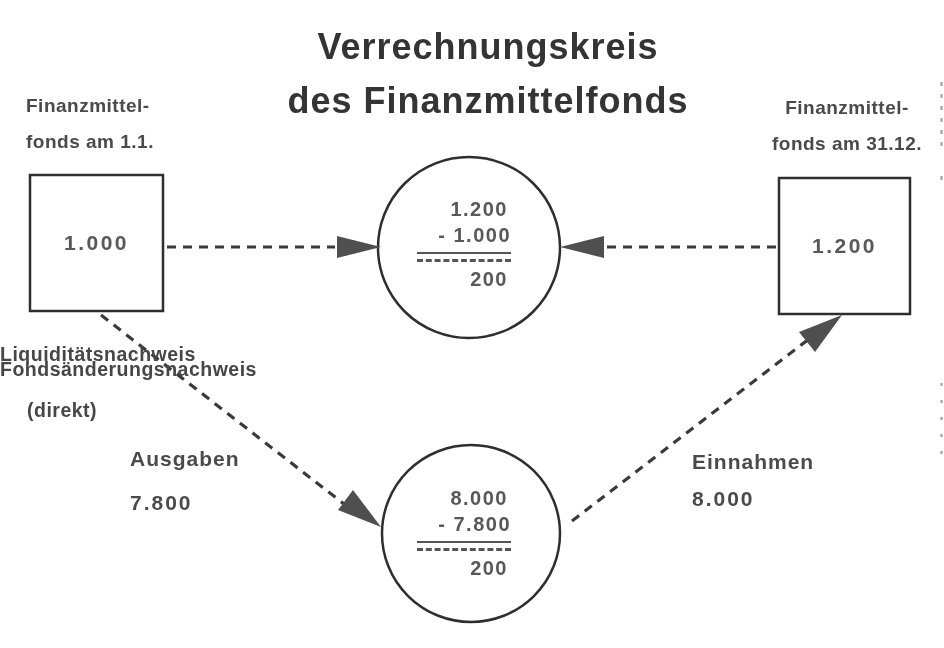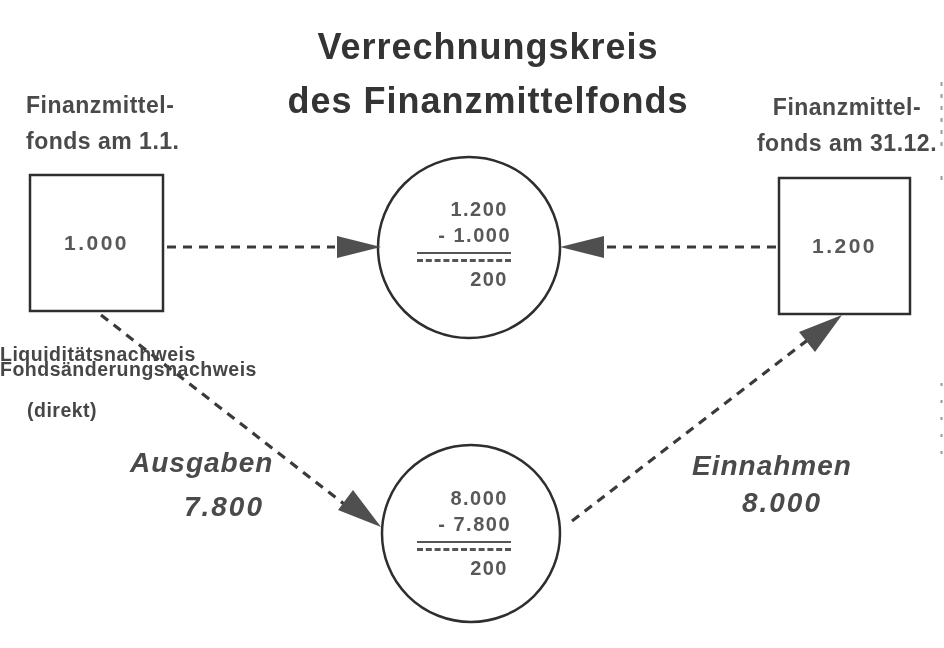--- a/index.html
+++ b/index.html
@@ -27,21 +27,21 @@
     white-space: nowrap;
   }
   .title-line {
     left: 16px; width: 944px;
     text-align: center;
     font-size: 36px;
     letter-spacing: 1px;
     color: #343434;
   }
   .fund-label {
-    font-size: 23px;
+    font-size: 19px;
     letter-spacing: 0.5px;
     line-height: 19px;
     color: #4a4a4a;
   }
   .fund-label .lbl-line { position: absolute; left: 0; width: 100%; }
   .box-value {
     display: flex;
     align-items: center;
     justify-content: center;
     font-size: 21px;
@@ -60,21 +60,21 @@
   .math-minuend   { text-align: right; padding-right: 3px; line-height: 25px; }
   .math-subtrahend{ text-align: right; line-height: 26px; border-bottom: 2.5px solid #555555; padding-bottom: 4px; }
   .math-dashline  { border-top: 3.5px dashed #555555; margin-top: 5px; height: 0; }
   .math-result    { text-align: right; padding-right: 3px; line-height: 25px; margin-top: 5px; }
   .caption-line {
     left: 0; width: 944px;
     font-size: 19.5px;
     letter-spacing: 0.5px;
     color: #464646;
   }
-  .flow-label { text-align: right; font-size: 28px; letter-spacing: 1px; font-style: italic; }
+  .flow-label { text-align: left; font-size: 21px; letter-spacing: 1px; }
   .flow-label .lbl-line { position: absolute; left: 0; width: 100%; }
   .flow-value { letter-spacing: 2px; }
 </style>
 </head>
 <body>
 
 <div id="canvas">
 
   <svg id="shapes" viewBox="0 0 944 648" xmlns="http://www.w3.org/2000/svg">
 

